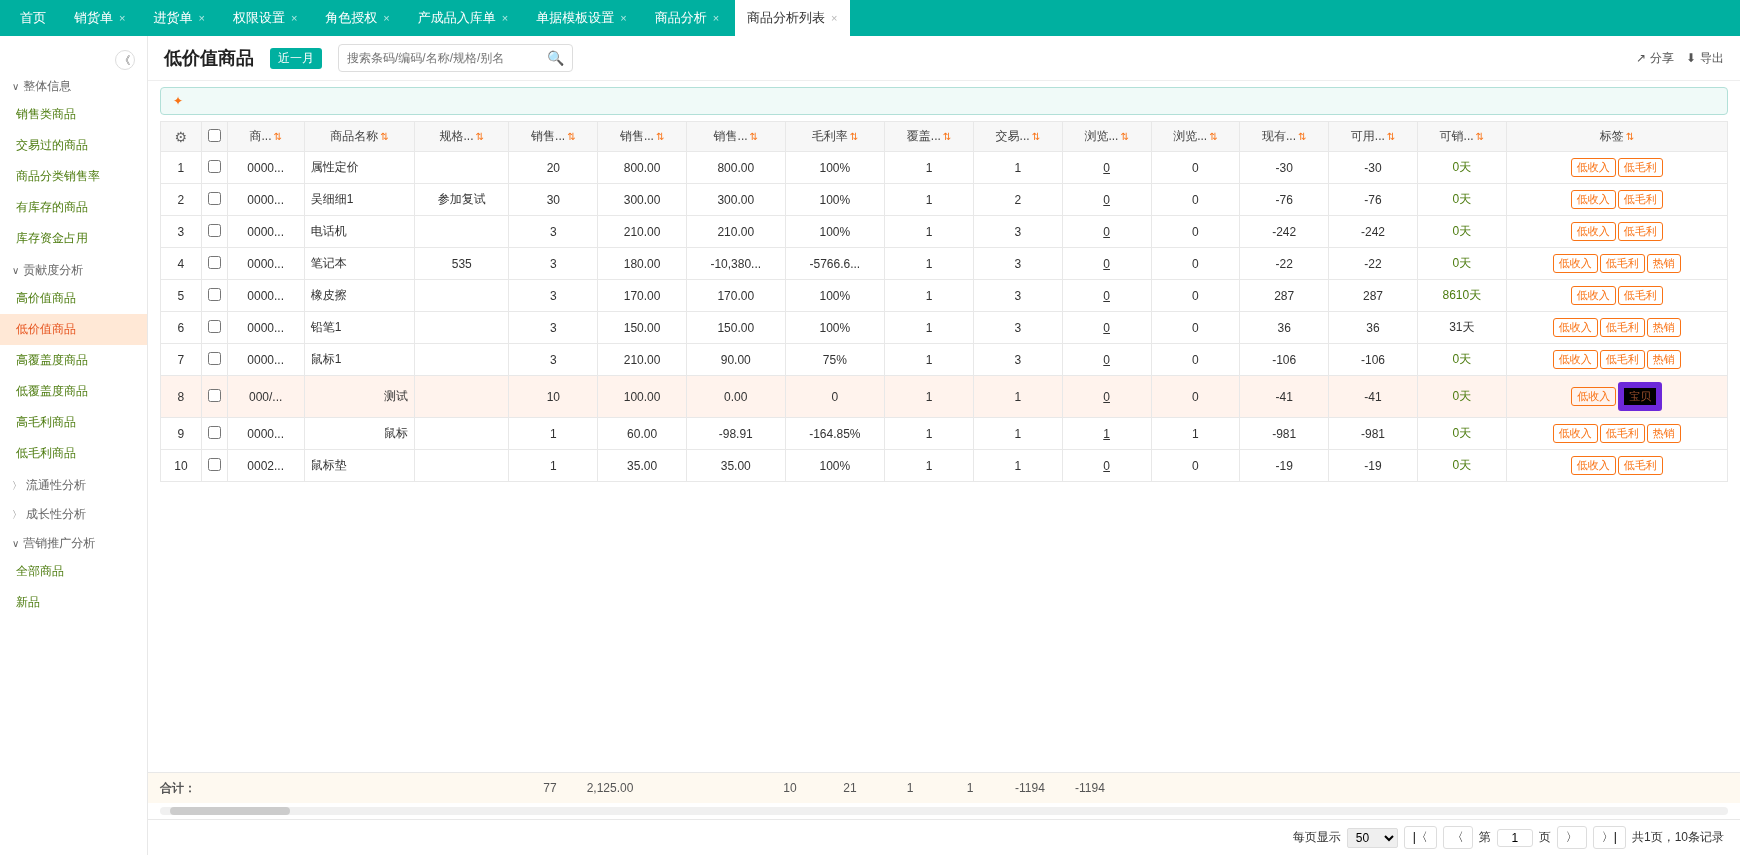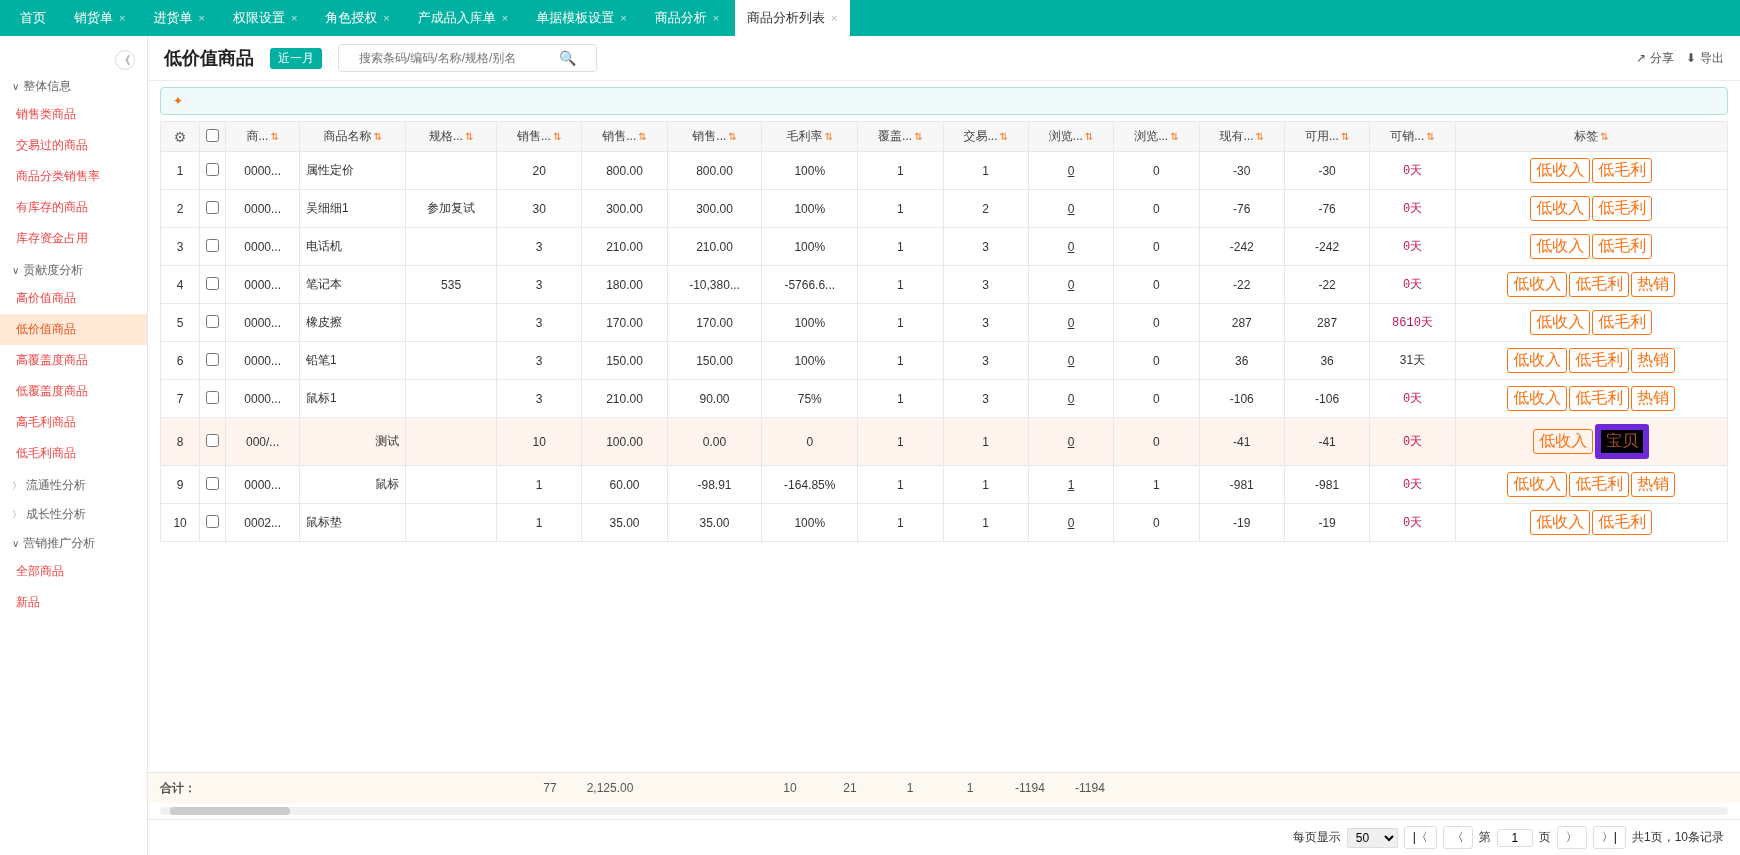--- a/index.html
+++ b/index.html
@@ -48,21 +48,21 @@
       align-items: center;
       padding: 8px 12px 4px;
       font-size: 12px;
       color: #666;
       cursor: pointer;
     }
     .sidebar-section-title .arrow { margin-right: 4px; font-size: 10px; }
     .sidebar-item {
       padding: 7px 16px;
       font-size: 12px;
-      color: #ef4444;
+      color: #4d7c0f;
       cursor: pointer;
       white-space: nowrap;
     }
     .sidebar-item.active { background: #ffe8d6; color: #e6541e; font-weight: 500; }
 
     
     .content-area {
       flex: 1;
       display: flex;
       flex-direction: column;
@@ -91,21 +91,21 @@
       border-radius: 3px;
       padding: 2px 8px;
       font-size: 12px;
       cursor: pointer;
     }
     .search-box {
       display: flex;
       align-items: center;
       border: 1px solid #ddd;
       border-radius: 4px;
-      padding: 0 20px;
+      padding: 0 8px;
       height: 28px;
       margin-left: 8px;
       background: #fff;
     }
     .search-box input {
       border: none;
       outline: none;
       font-size: 12px;
       width: 200px;
       color: #999;
@@ -186,29 +186,29 @@
       color: #333;
       white-space: nowrap;
     }
     tbody tr.highlight { background: #fff3ed; }
     tbody tr.highlight td { background: #fff3ed; }
 
     .tag-label {
       display: inline-block;
       border-radius: 3px;
       padding: 1px 5px;
-      font-size: 16px;
+      font-size: 11px;
       margin: 1px;
     }
     .tag-low-income { color: #f97316; border: 1px solid #f97316; }
     .tag-low-margin { color: #f97316; border: 1px solid #f97316; }
     .tag-hot { color: #f97316; border: 1px solid #f97316; }
     .tag-treasure { color: #a0522d; border: 6px solid #6d28d9; background: #000000; }
     .link-underline { text-decoration: underline; color: #333; }
-    .days-orange { color: #be185d; font-family: Liberation Mono, monospace; }
+    .days-orange { color: #4d7c0f; }
 
     
     .table-footer {
       border-top: 1px solid #e8e8e8;
       padding: 6px 12px;
       display: flex;
       align-items: center;
       background: #fef9f0;
       font-size: 12px;
       color: #555;

